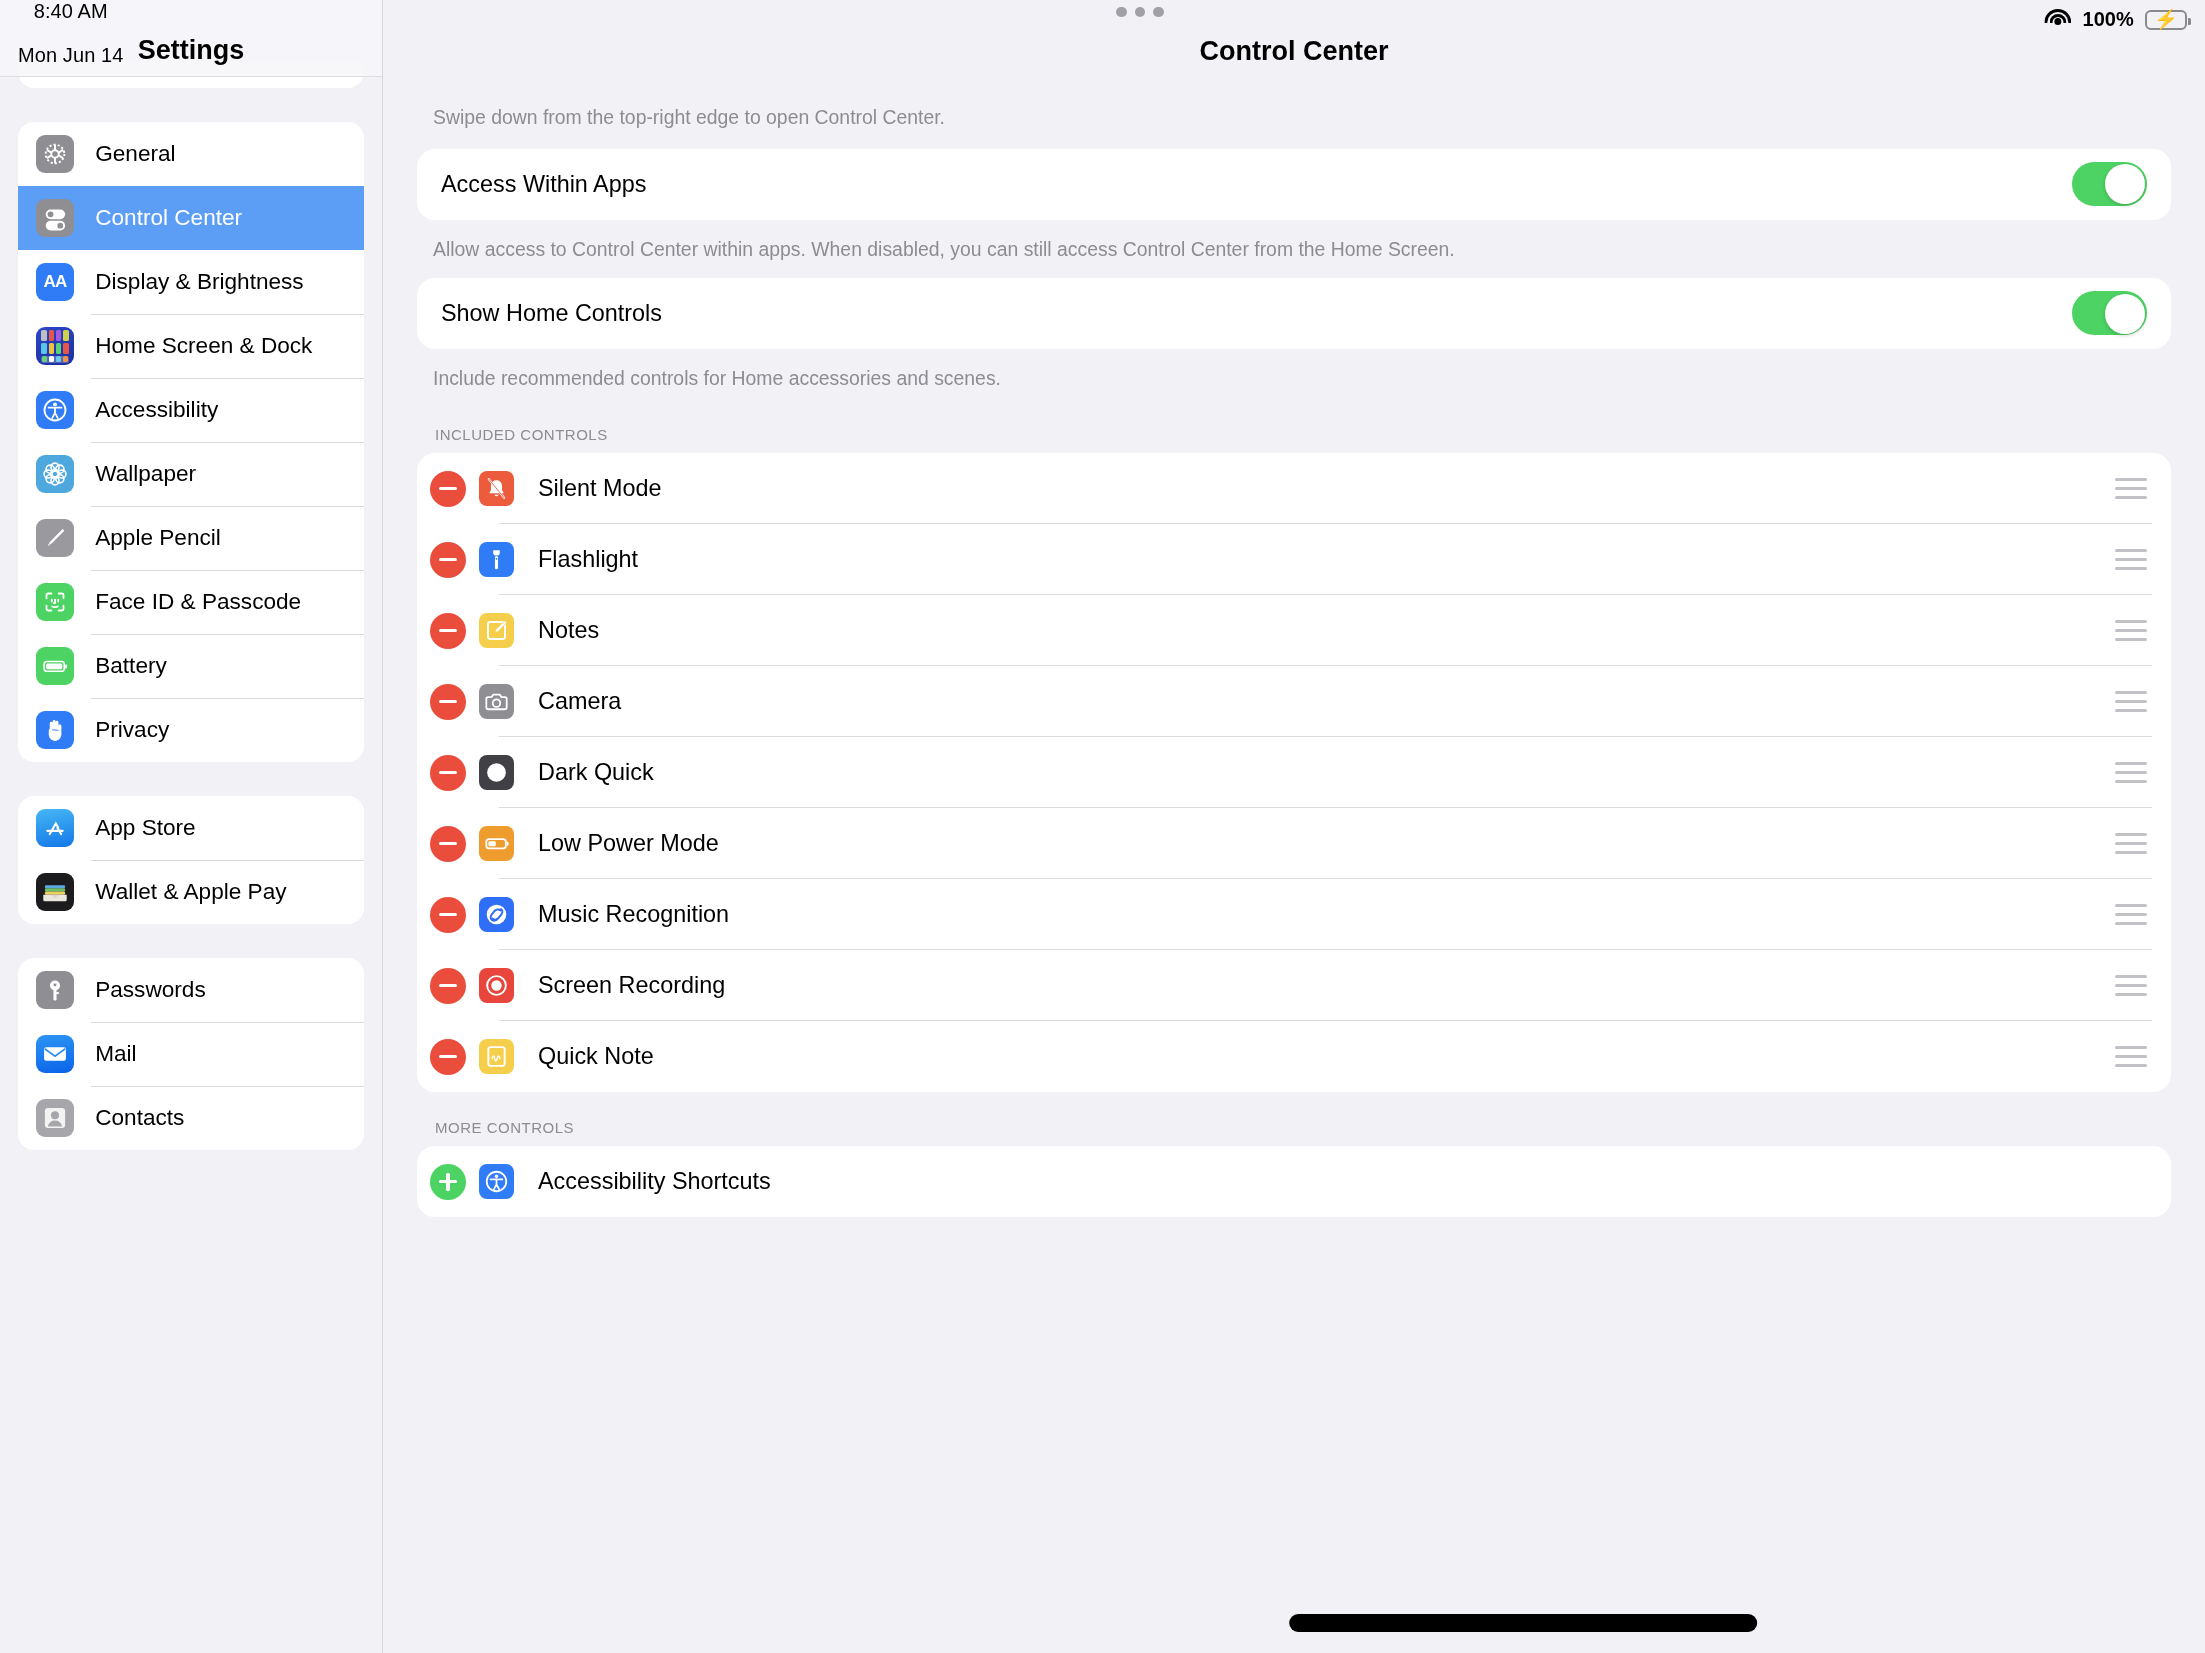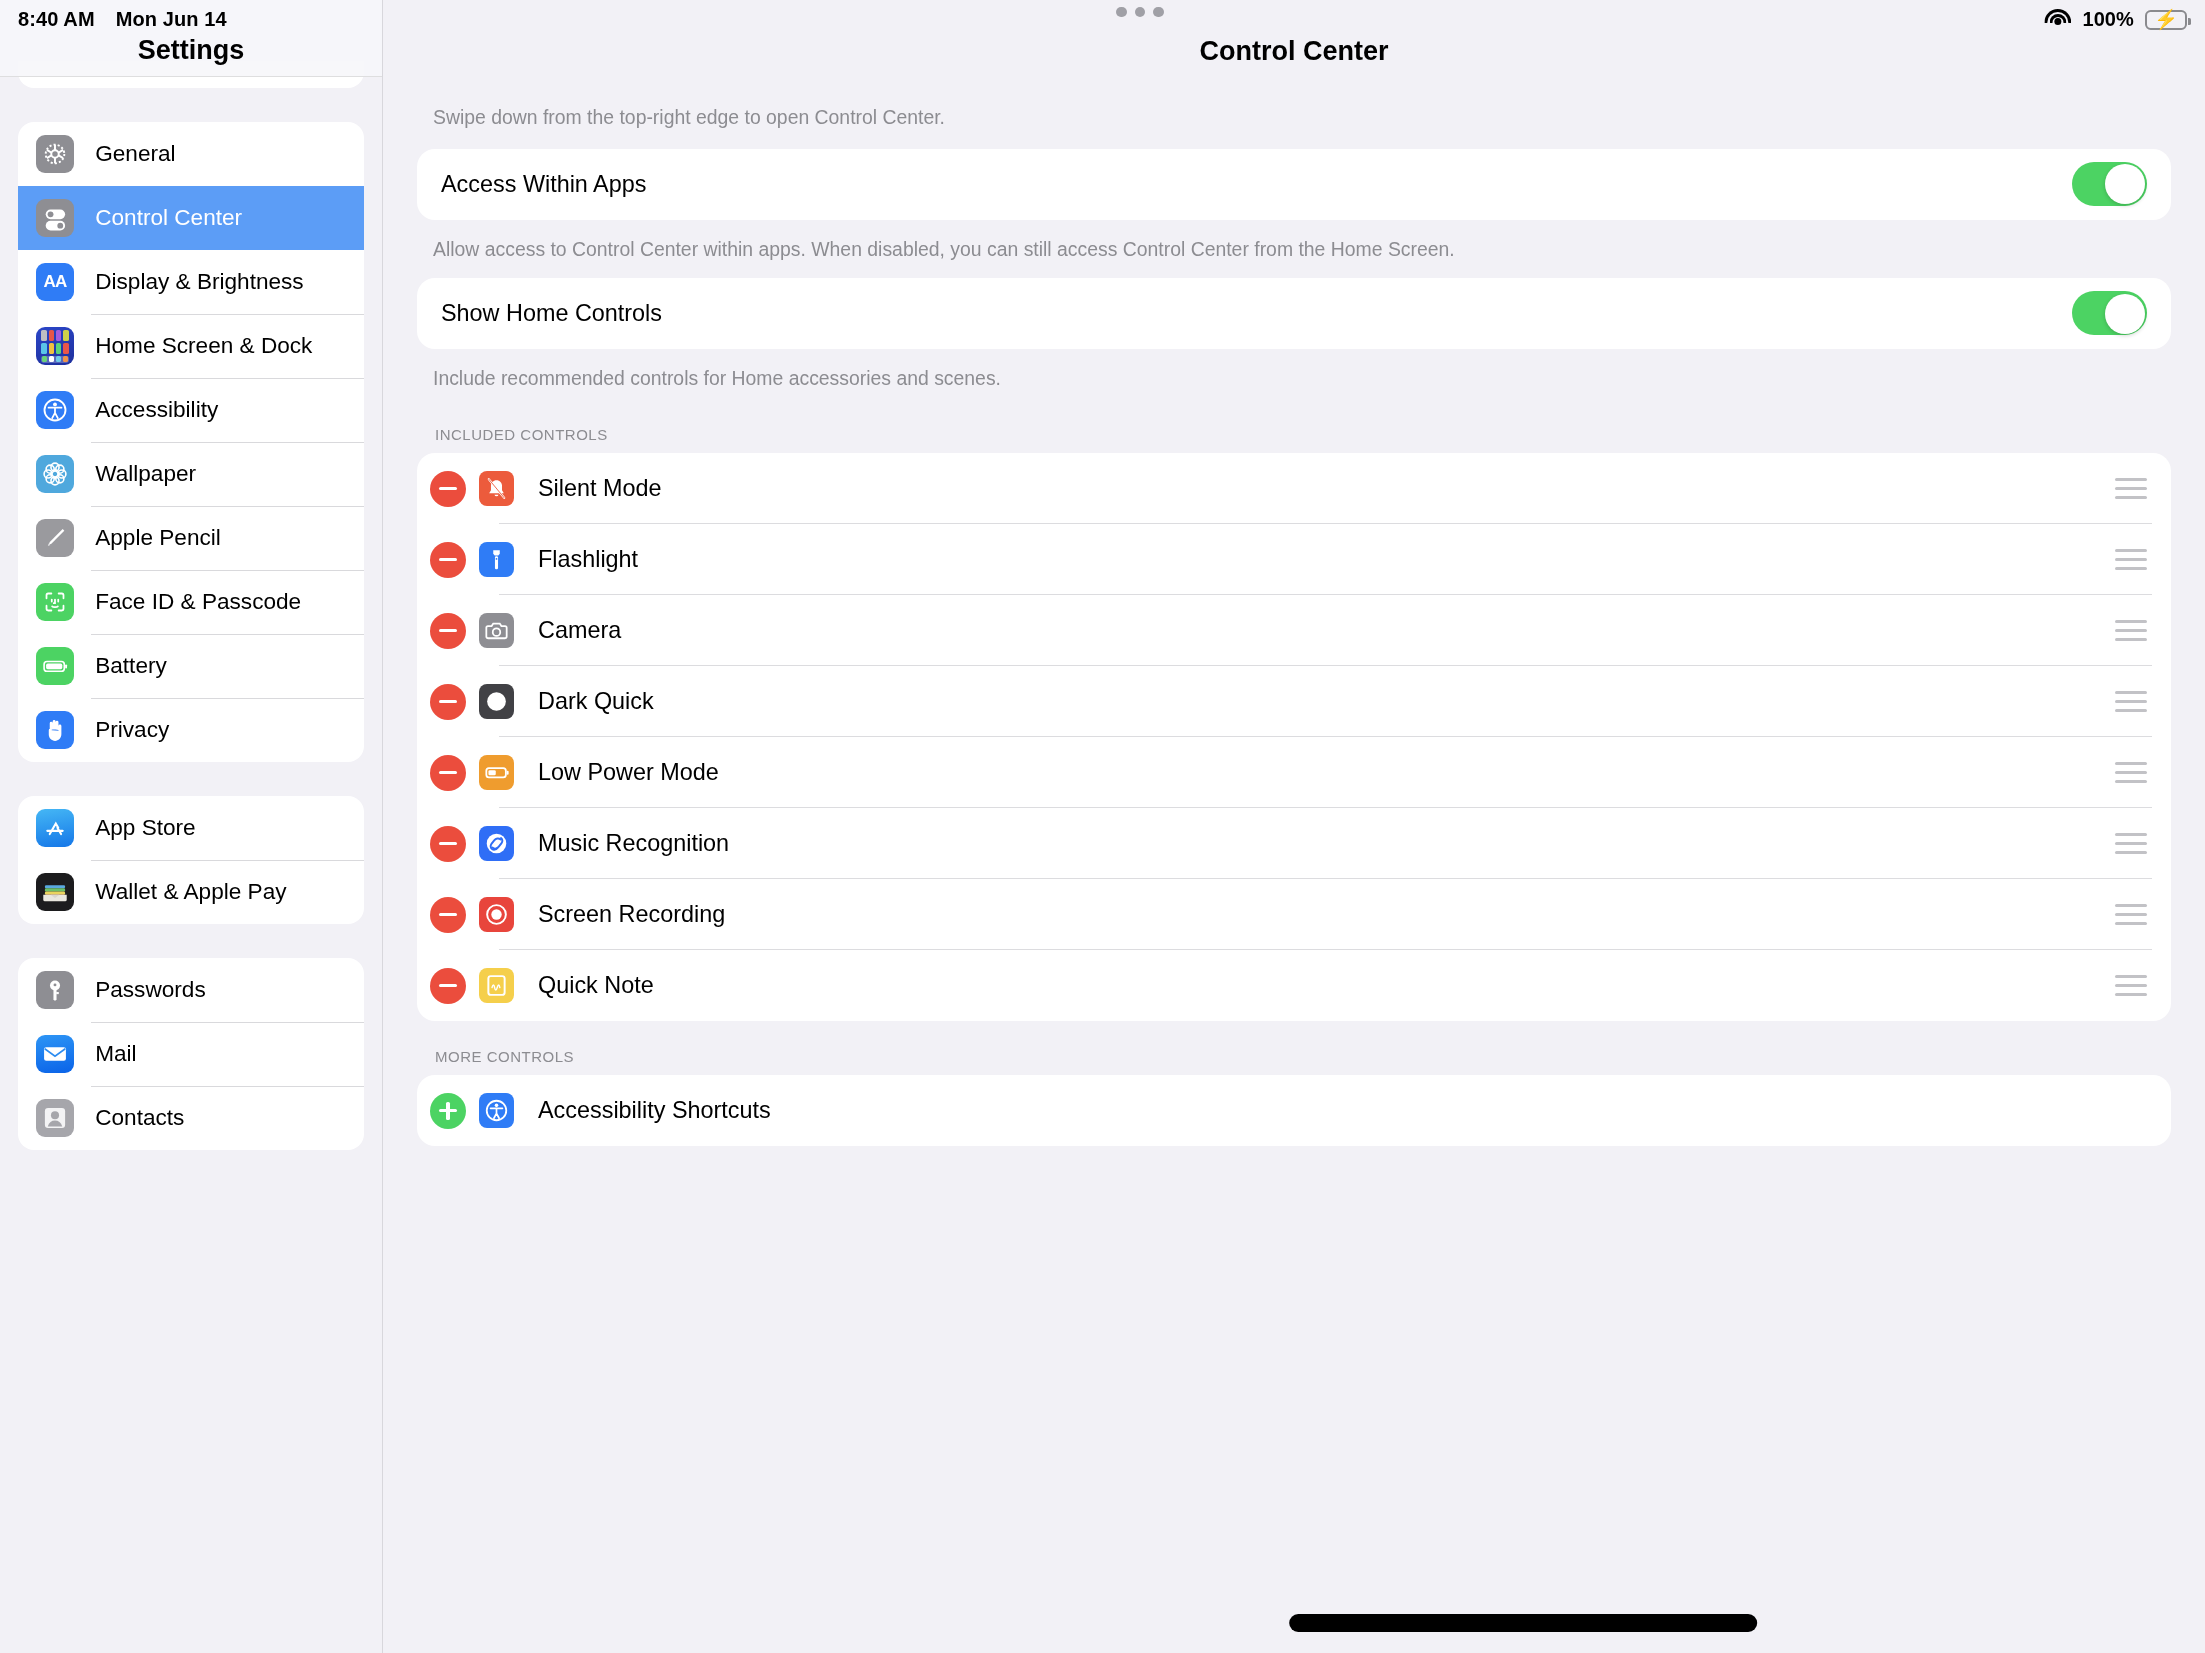--- a/index.html
+++ b/index.html
@@ -12,21 +12,21 @@
     overflow:hidden;
   }
   .screen{ position:relative; width:2205px; height:1653px; display:flex; }
 
   
   .statusbar{
     position:absolute; top:0; left:0; width:2205px; height:39px;
     display:flex; align-items:center; z-index:40; pointer-events:none;
   }
   .sb-left{ position:absolute; left:18px; top:0; height:39px; display:flex; align-items:center; gap:21px;
-    font-size:20px; font-weight:700; letter-spacing:0.1px; }
+    font-size:20px; font-weight:400; letter-spacing:0.1px;flex-direction:column; }
   .sb-right{ position:absolute; right:18px; top:0; height:39px; display:flex; align-items:center; gap:11.3px;
     font-size:20px; font-weight:600; }
   .wifi-icon{ width:27.4px; height:21px; position:relative; display:inline-block; }
   .wifi-icon i{ position:absolute; border:3.2px solid #000; border-bottom:none;
     border-top-left-radius:48px; border-top-right-radius:48px; left:50%; transform:translateX(-50%); }
   .wifi-icon i:nth-child(1){ width:27.4px; height:13.7px; bottom:7.3px; }
   .wifi-icon i:nth-child(2){ width:17px; height:9px; bottom:7.3px; }
   .wifi-icon i:nth-child(3){ width:7.3px; height:7.3px; bottom:4.8px; border-radius:50%; background:#000; border:none; }
   .batt{ position:relative; width:42px; height:20px; border:2.4px solid #8a8a8e; border-radius:5.7px; padding:1.6px; }
   .batt:after{ content:""; position:absolute; right:-5.7px; top:6.5px; width:3.2px; height:7.3px;
@@ -445,20 +445,38 @@
           </span>
           <span class="citem-label">Flashlight</span>
           <span class="handle">
               <span></span>
               <span></span>
               <span></span>
             </span>
           <span class="lsep"></span>
         </div>
 
+        <div class="lrow">
+          <span class="badge minus">
+              <span class="bar"></span>
+            </span>
+          <span class="citem-icon ic-notes">
+            <svg viewBox="0 0 43 43" width="35" height="35">
+              <rect x="11" y="11" width="21" height="21" rx="3" fill="none" stroke="#fff" stroke-width="2.4"></rect>
+              <path d="M31.5 9.5l2.6 2.6-11 11-3.4.8.8-3.4z" fill="#fff" stroke="#f5cf4b" stroke-width="1"></path>
+            </svg>
+          </span>
+          <span class="citem-label">Notes</span>
+          <span class="handle">
+              <span></span>
+              <span></span>
+              <span></span>
+            </span>
+          <span class="lsep"></span>
+        </div>
 
         <div class="lrow">
           <span class="badge minus">
               <span class="bar"></span>
             </span>
           <span class="citem-icon ic-camera">
             <svg viewBox="0 0 43 43" width="35" height="35">
               <path d="M11 16h4.5l2-3h8l2 3H32a2 2 0 012 2v11a2 2 0 01-2 2H11a2 2 0 01-2-2V18a2 2 0 012-2z" fill="none" stroke="#fff" stroke-width="2.2"></path>
               <circle cx="21.5" cy="23.5" r="4.6" fill="none" stroke="#fff" stroke-width="2.2"></circle>
             </svg>

